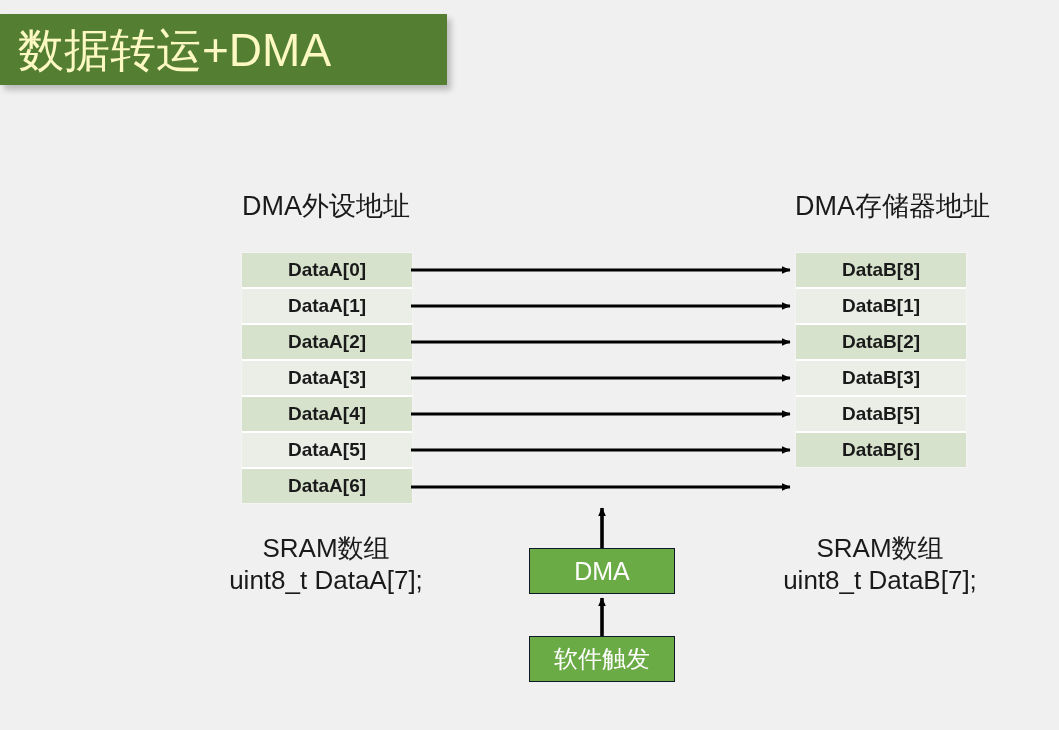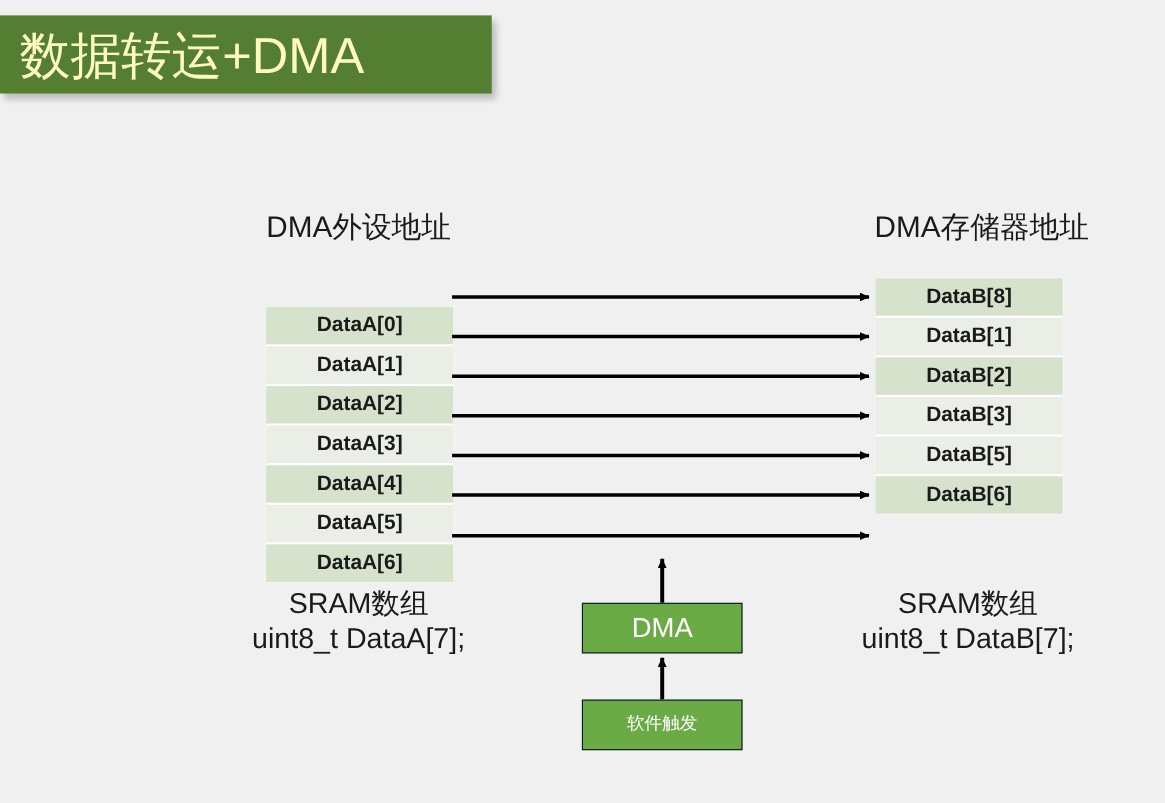--- a/index.html
+++ b/index.html
@@ -57,21 +57,21 @@
   }
   #heading-left  { left: 241px; width: 170px; top: 193px; }
   #heading-right { left: 795px; width: 170px; top: 193px; }
 
   
   .mem-table {
     position: absolute;
     top: 252px;
     width: 170px;
   }
-  #table-left  { left: 241px; margin-top: 26px; }
+  #table-left  { left: 241px; }
   #table-right { left: 795px; }
 
   .mem-row {
     height: 34px;
     line-height: 34px;
     text-align: center;
     font-size: 19px;
     font-weight: bold;
     color: #1a1a1a;
     border-bottom: 2px solid #ffffff;
@@ -111,21 +111,21 @@
     height: 46px;
     line-height: 44px;
     font-size: 25px;
   }
   #trigger-box {
     left: 529px;
     top: 636px;
     width: 146px;
     height: 46px;
     line-height: 44px;
-    font-size: 16px;
+    font-size: 24px;
   }
 
   
   .caption {
     position: absolute;
     text-align: center;
     font-size: 26px;
     line-height: 32px;
     color: #1a1a1a;
     white-space: nowrap;

